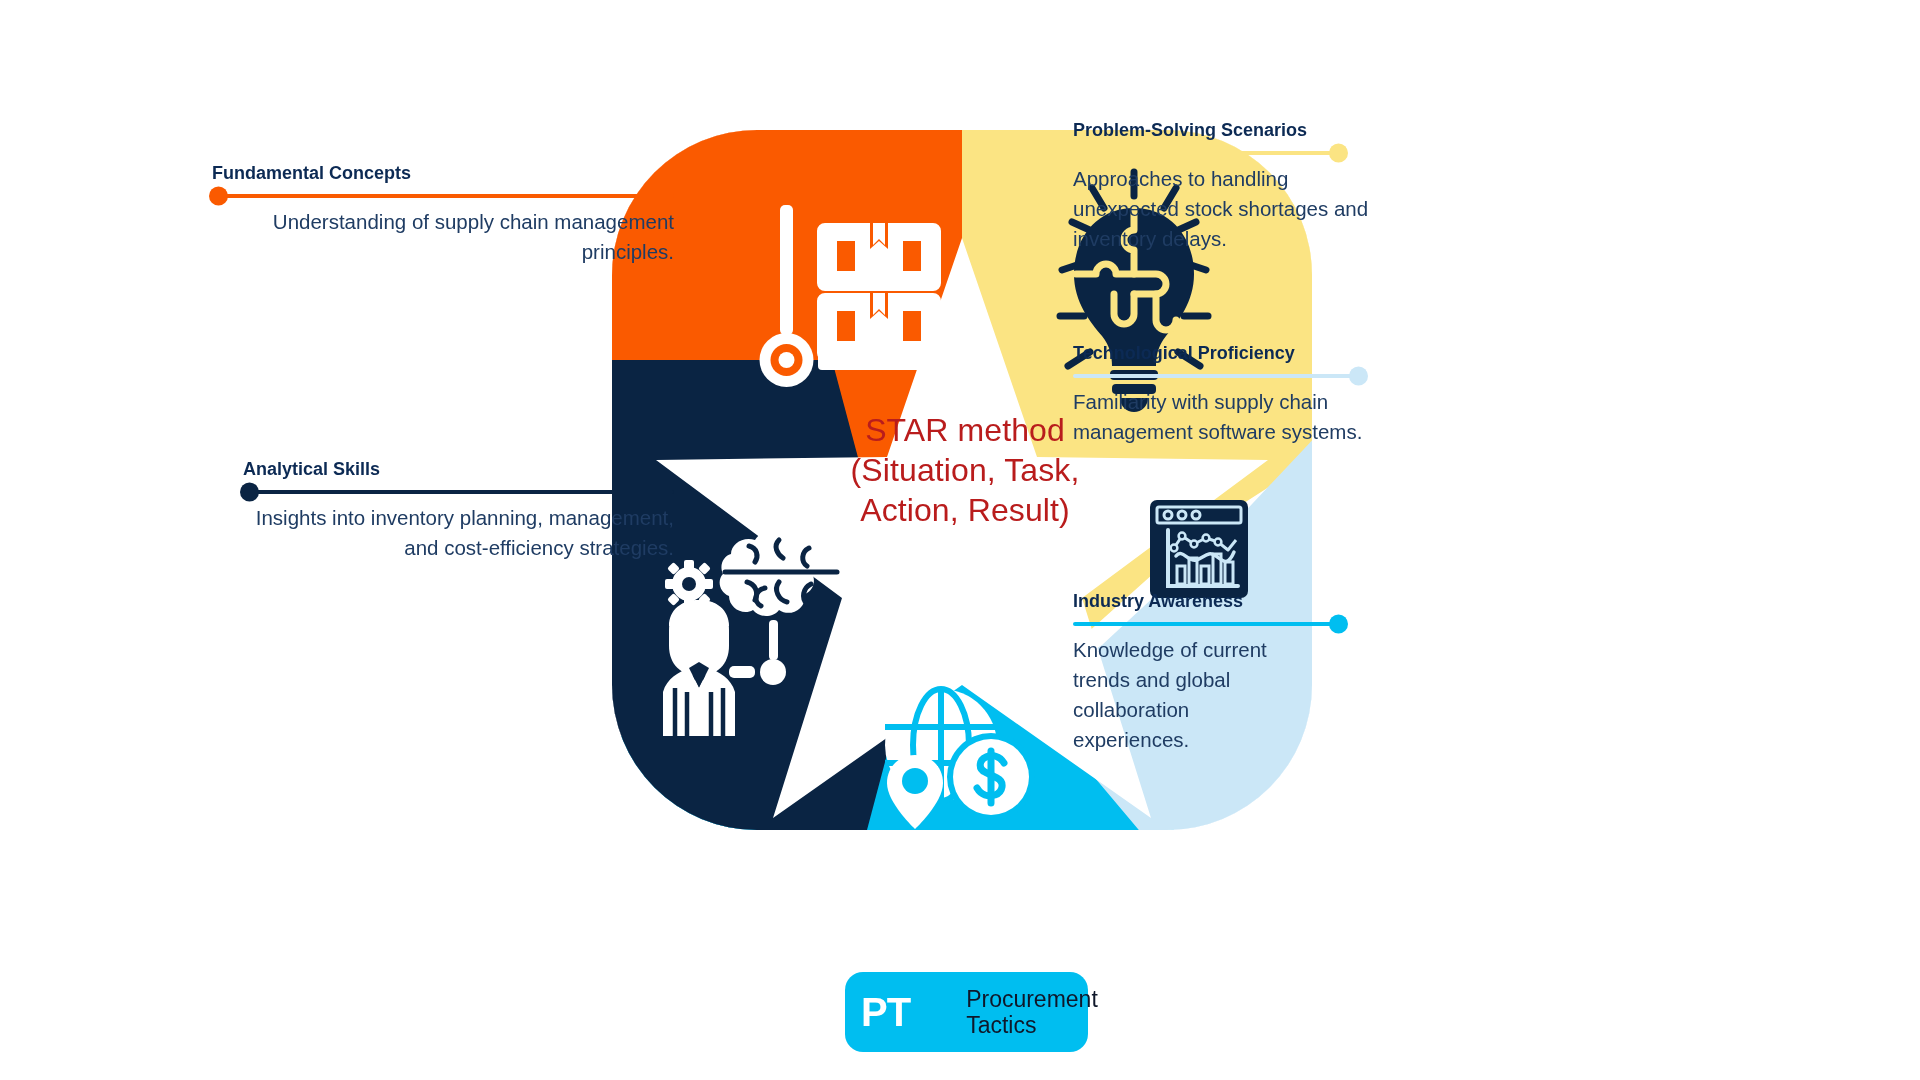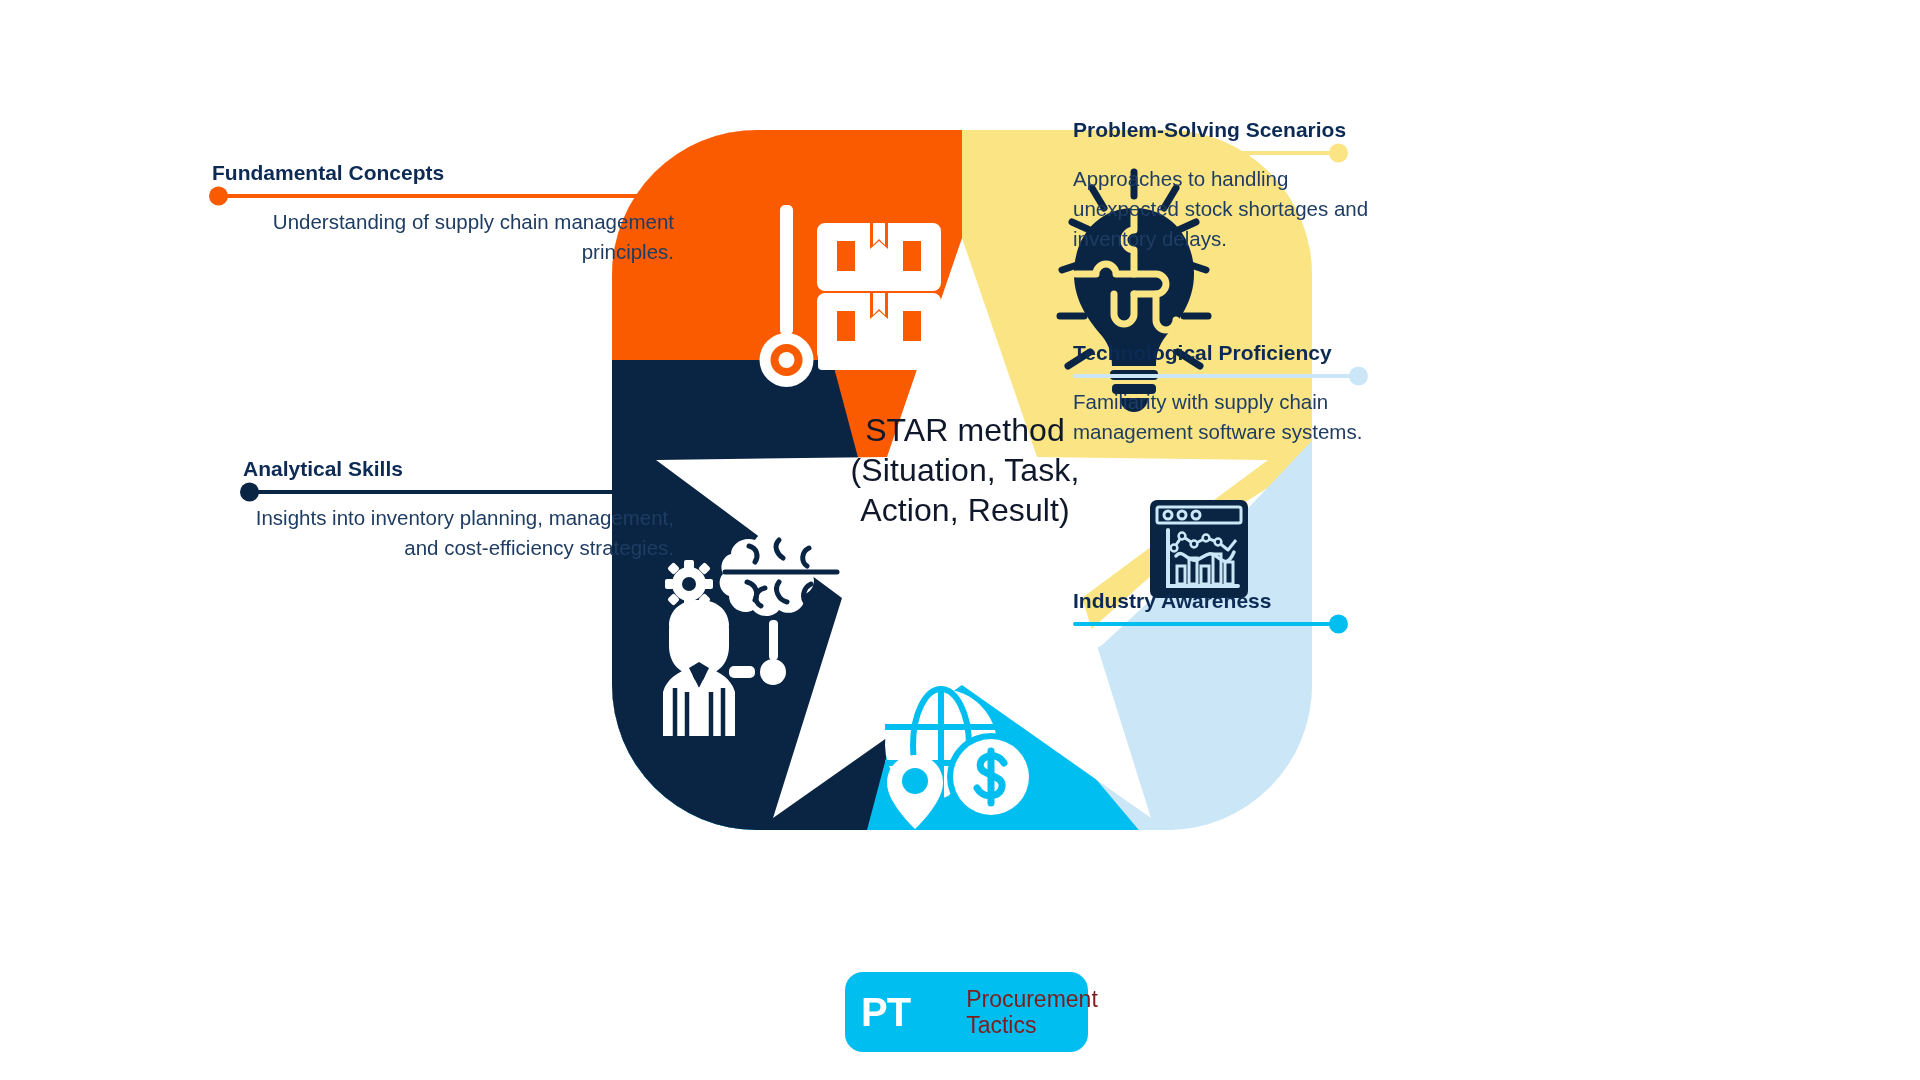--- a/index.html
+++ b/index.html
@@ -19,33 +19,33 @@
     width:760px;height:760px;
   }
   .wheel svg{display:block;width:760px;height:760px;}
 
   
   .center-label{
     position:absolute;
     left:805px;top:410px;
     width:320px;
     text-align:center;
-    color:#0f172a;
+    color:#b91c1c;
     font-size:32px;
     line-height:40px;
     font-weight:400;
     letter-spacing:.1px;
   }
 
   
   .callout{position:absolute;}
   .callout .title{
     color:#0C2A54;
     font-weight:bold;
-    font-size:21px;
+    font-size:18px;
     line-height:26px;
     white-space:nowrap;
   }
   .callout .desc{
     color:#1F3C63;
     font-size:20.5px;
     line-height:30px;
     font-weight:400;
   }
   .rule{
@@ -97,21 +97,21 @@
     font-size:40px;
     letter-spacing:-1px;
     margin-left:16px;
   }
   .logo .sep{
     width:2px;height:48px;
     background:rgba(255,255,255,.85);
     margin:0 12px 0 14px;
   }
   .logo .words{
-    color:#7f1d1d;
+    color:#0f172a;
     font-size:23px;
     line-height:26px;
     font-weight:400;
     margin-left:30px;
   }
 </style>
 </head>
 <body>
 
 <div class="stage">
@@ -346,20 +346,21 @@
       <span class="dot" style="background:#CBE7F7"></span>
     </div>
     <div class="desc">Familiarity with supply chain management software systems.</div>
   </div>
 
   <div class="callout right" id="callout-industry">
     <div class="title">Industry Awareness</div>
     <div class="rule" style="background:#00BEF0">
       <span class="dot" style="background:#00BEF0"></span>
     </div>
+    <div class="desc">Knowledge of current trends and global collaboration experiences.</div>
   </div>
 
   <div class="logo">
     <div class="pt">PT</div>
     <div class="sep"></div>
     <div class="words">
       <div>Procurement</div>
       <div>Tactics</div>
     </div>
   </div>

